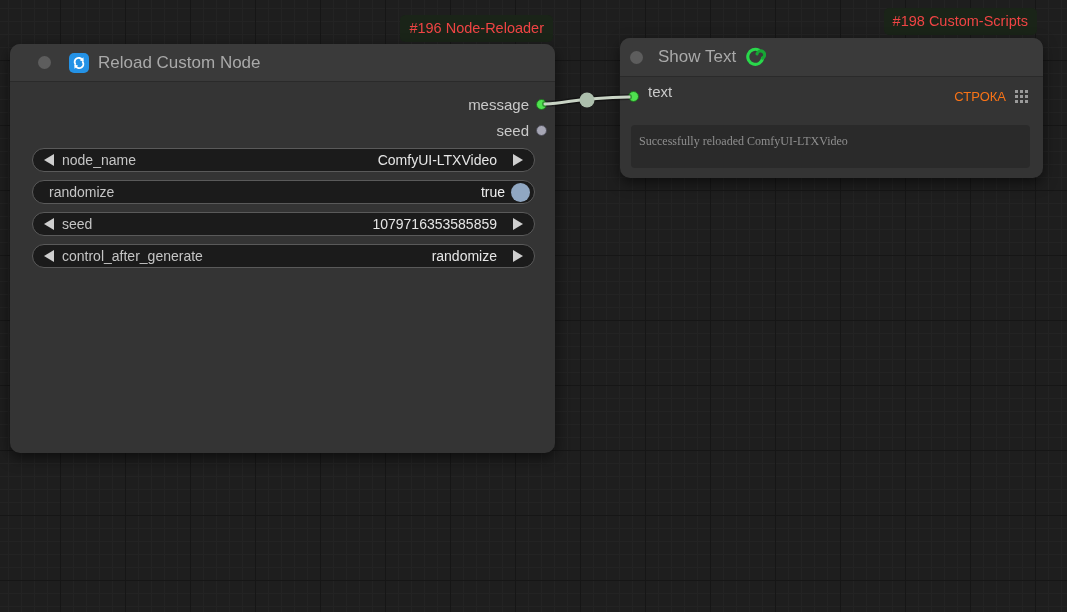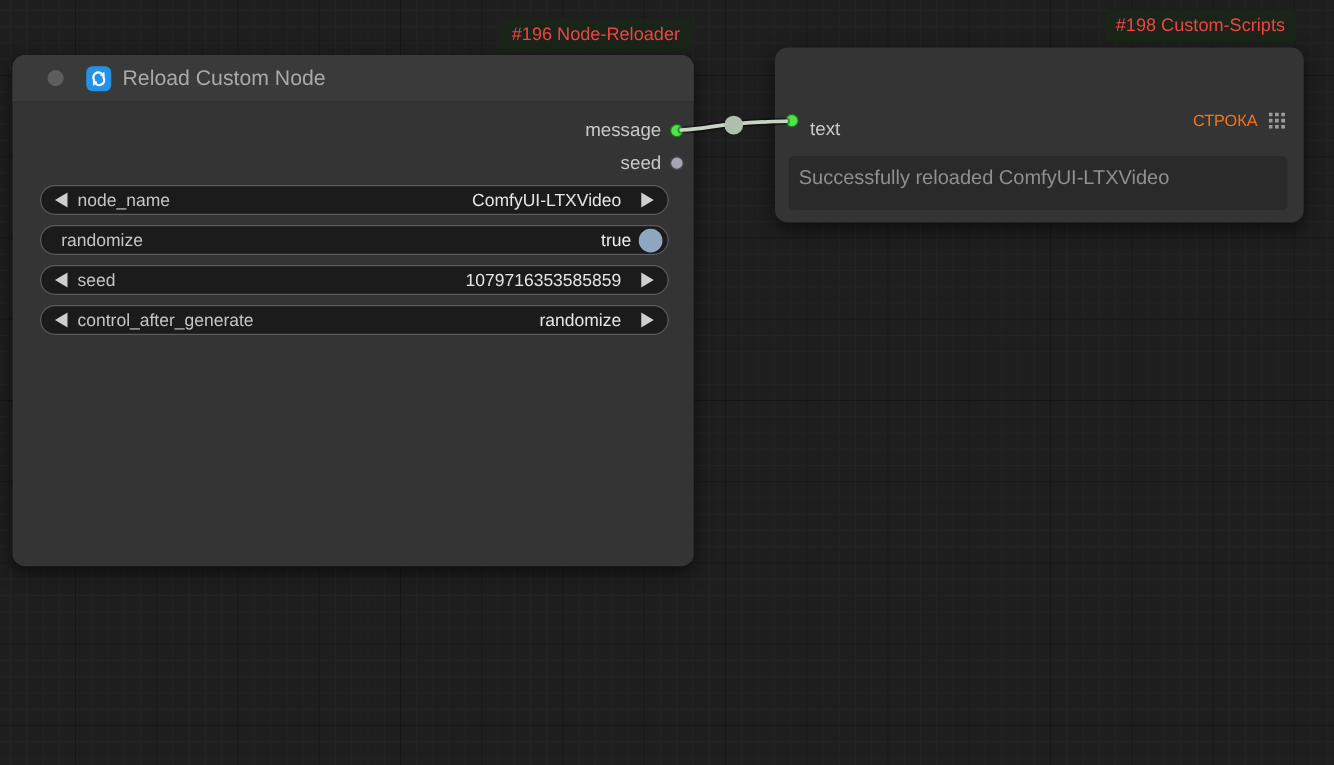--- a/index.html
+++ b/index.html
@@ -54,21 +54,21 @@
   .wvalue{color:#e6e6e6;margin-left:auto;margin-right:10px;white-space:nowrap;}
   .arr{width:0;height:0;flex:0 0 auto;}
   .arr.left{border-top:6px solid transparent;border-bottom:6px solid transparent;border-right:10px solid #cfcfcf;}
   .arr.right{border-top:6px solid transparent;border-bottom:6px solid transparent;border-left:10px solid #cfcfcf;}
   .toggle-dot{
     width:19px;height:19px;border-radius:50%;background:#90a7c2;flex:0 0 auto;margin-right:-4px;
   }
   .type-label{position:absolute;color:#f97316;font-size:13px;white-space:nowrap;text-align:right;}
   .textarea{
     position:absolute;background:#2a2a2a;border-radius:4px;
-    font-family:Liberation Sans, sans-serif;font-size:16px;color:#8f8f8f;
+    font-family:Liberation Serif, serif;font-size:12px;color:#8f8f8f;
     padding:9px 8px;box-sizing:border-box;overflow:hidden;white-space:nowrap;
   }
   svg{display:block;}
   .wire-layer{position:absolute;left:0;top:0;pointer-events:none;}
 </style>
 </head>
 <body>
 
 <div class="badge" style="top:15px;right:514px;">#196 Node-Reloader</div>
 <div class="badge" style="top:8px;right:30px;">#198 Custom-Scripts</div>
@@ -119,23 +119,33 @@
   <div class="widget" style="top:200px;">
     <span class="arr left"></span>
     <span class="wlabel">control_after_generate</span>
     <span class="wvalue" style="margin-right:16px;">randomize</span>
     <span class="arr right"></span>
   </div>
 </div>
 
 <div class="node" style="left:620px;top:38px;width:423px;height:140px;">
 
+  <div class="titlebar" style="height:38px;padding-left:10px;">
+    <span class="collapse-dot"></span>
+    <span class="node-title" style="margin-left:15px;">Show Text</span>
+    <span style="margin-left:8px;flex:0 0 auto;">
+      <svg width="22" height="22" viewBox="0 0 24 24" fill="none">
+        <path d="M16.2 4.6 A 8.2 8.2 0 1 0 20.4 13.2" stroke="#29d84b" stroke-width="3.4" stroke-linecap="round"></path>
+        <path d="M20.4 13.2 A 4.2 4.2 0 1 0 14.2 8.6" stroke="#17a534" stroke-width="3.4" stroke-linecap="round"></path>
+      </svg>
+    </span>
+  </div>
 
   <span class="port-dot" style="left:8px;top:53px;background:#4fe24f;border:1px solid #1f6f1f;box-sizing:border-box;"></span>
-  <span class="port-label" style="left:28px;top:58px;">text</span>
+  <span class="port-label" style="left:28px;top:46px;">text</span>
 
   <span class="type-label" style="right:37px;top:51px;">СТРОКА</span>
   <span style="position:absolute;right:14px;top:52px;">
     <svg width="14" height="13" viewBox="0 0 14 13">
       <g fill="#9a9a9a">
         <rect x="0" y="0" width="3" height="3"></rect>
           <rect x="5" y="0" width="3" height="3"></rect>
           <rect x="10" y="0" width="3" height="3"></rect>
         <rect x="0" y="5" width="3" height="3"></rect>
           <rect x="5" y="5" width="3" height="3"></rect>

